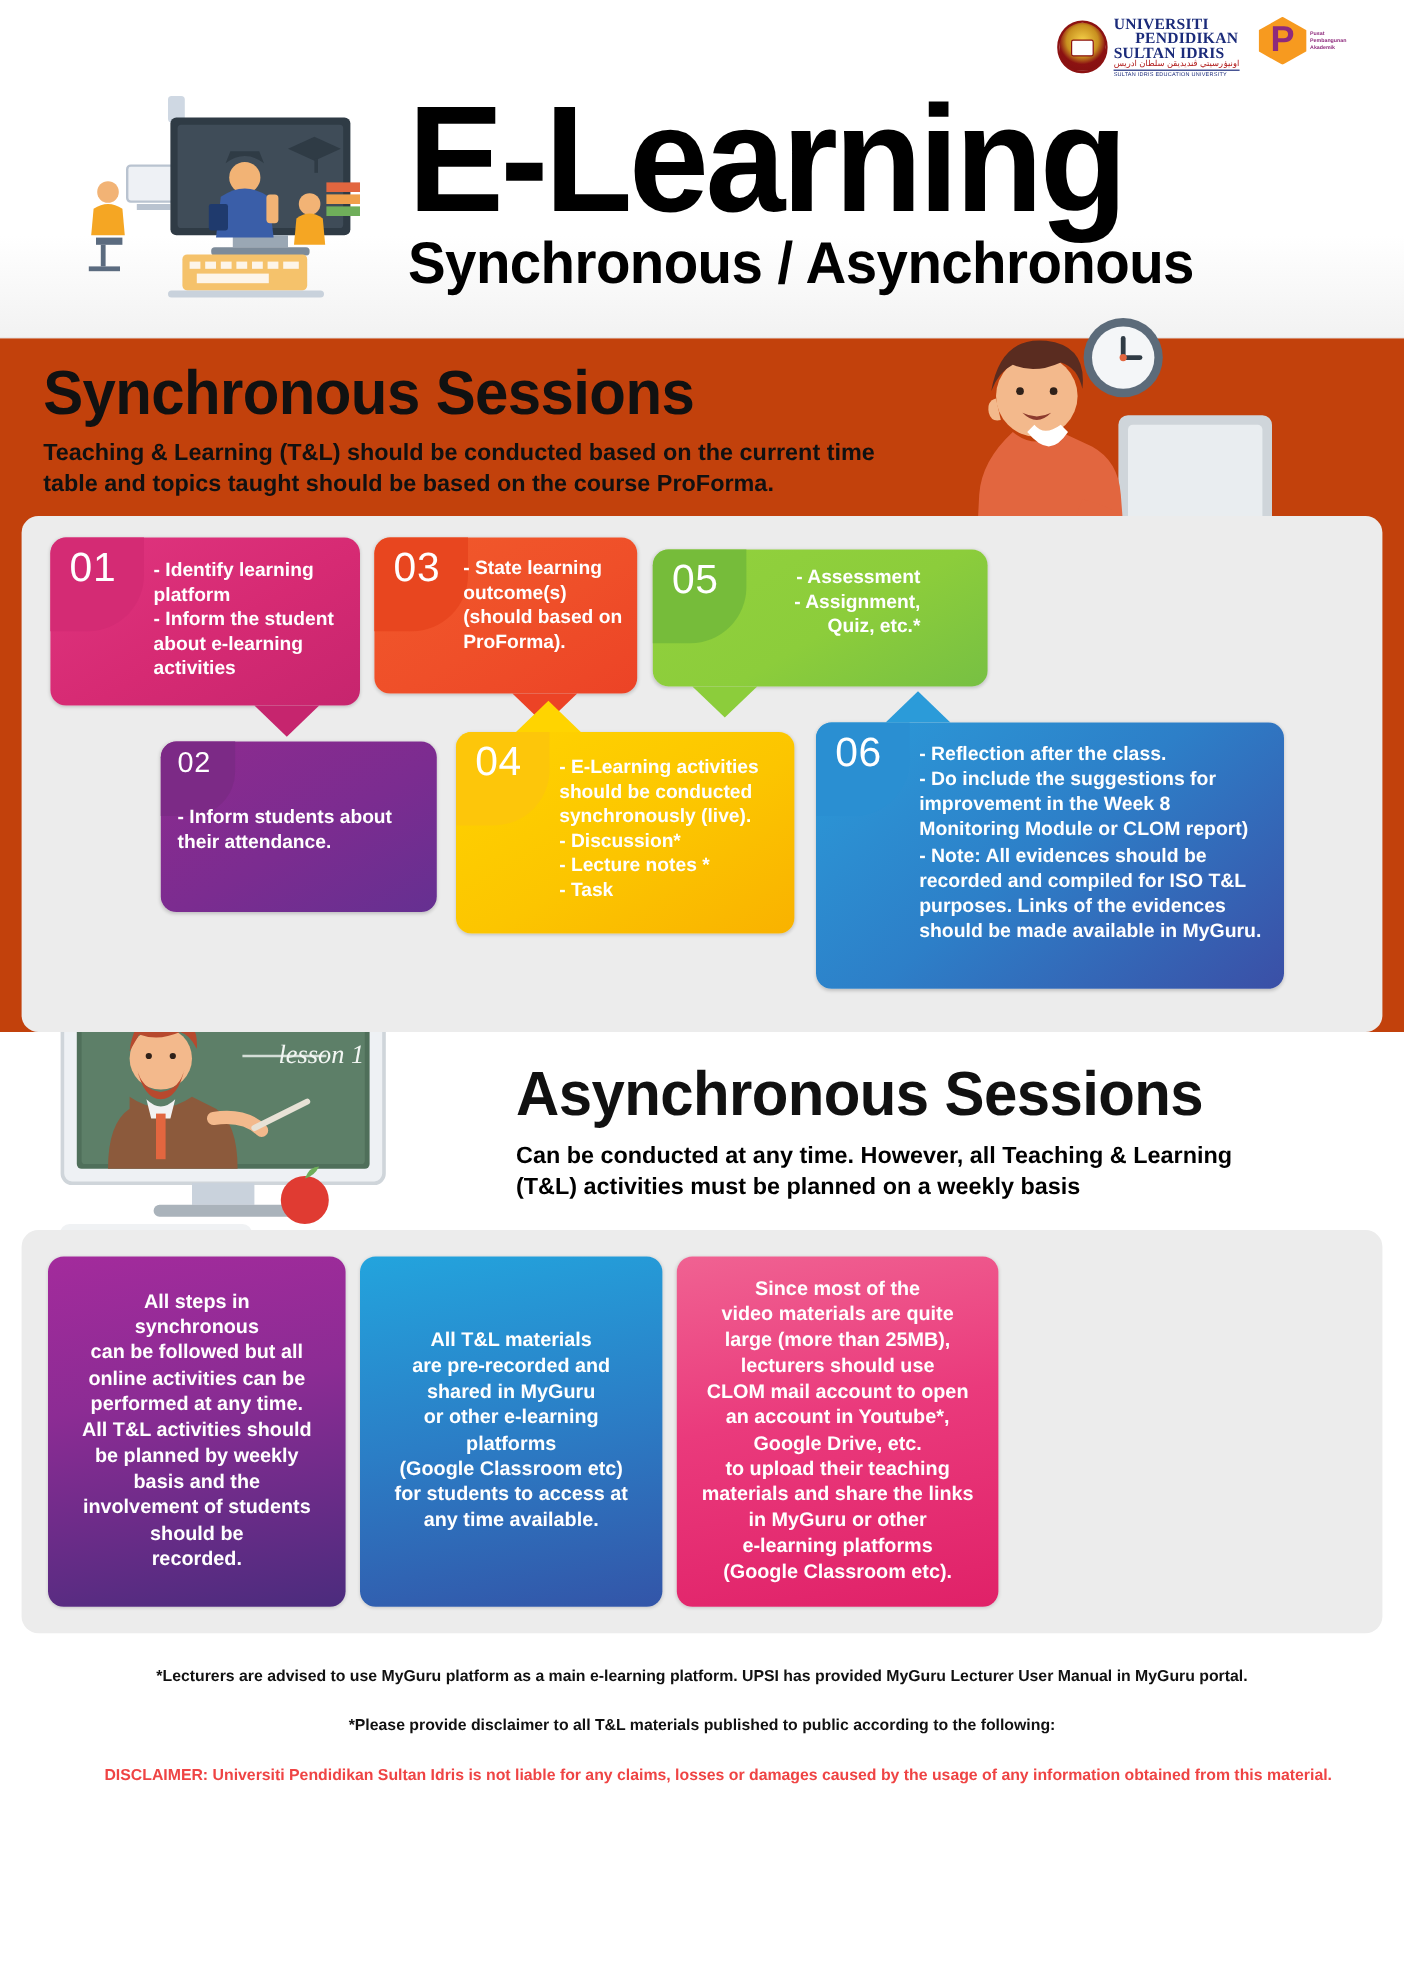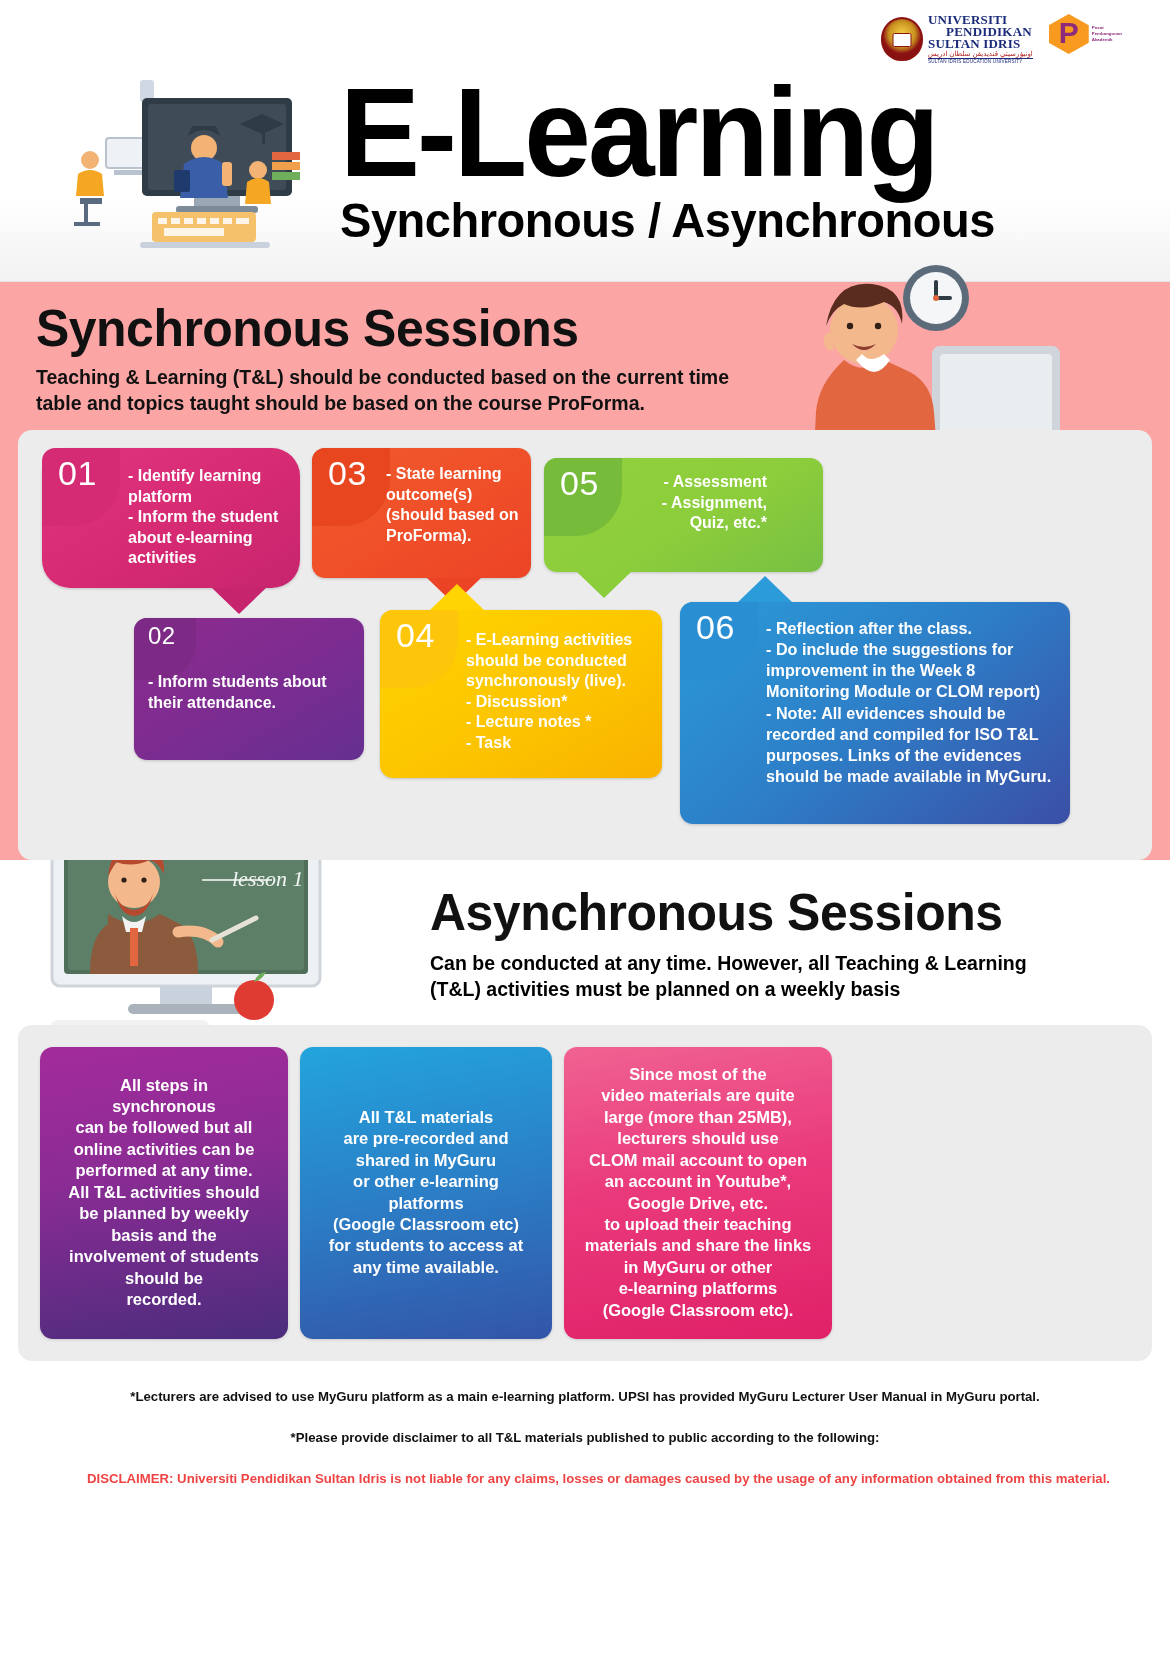--- a/index.html
+++ b/index.html
@@ -72,21 +72,21 @@
     font-family: "Liberation Sans", sans-serif;
     transform: scaleX(0.95); transform-origin: left center;
   }
   .sub-title {
     font-size: 49px; font-weight: 600; color: #000;
     margin-top: -4px; letter-spacing: -0.5px;
     transform: scaleX(0.96); transform-origin: left center;
   }
 
   
-  .sync-section { position: relative; padding: 16px 0 0 0; background: #fca5a5; }
+  .sync-section { position: relative; padding: 16px 0 0 0; background: #c2410c; }
   .sec-head { padding-left: 36px; position: relative; z-index: 4; }
   .sec-title {
     font-size: 52px; font-weight: 700; color: #111; letter-spacing: -0.5px;
     transform: scaleX(0.96); transform-origin: left center;
   }
   .sec-desc {
     font-size: 19.5px; font-weight: 700; color: #111; line-height: 1.34;
     margin-top: 6px; max-width: 700px;
   }
 
@@ -117,21 +117,21 @@
     position: relative; font-size: 16px; font-weight: 700; line-height: 1.28;
     white-space: pre-line;
   }
   .pointer {
     position: absolute; width: 0; height: 0;
     border-left: 27px solid transparent; border-right: 27px solid transparent;
   }
 
   
   #card1 { left: 24px; top: 18px; width: 258px; height: 140px;
-    background: linear-gradient(150deg,#e0357f 0%, #d62a73 55%, #c6256e 100%); border-radius: 28px; }
+    background: linear-gradient(150deg,#e0357f 0%, #d62a73 55%, #c6256e 100%); }
   #card1 .num-badge { background: #d42b74; }
   #card1 .card-body { margin: 18px 12px 0 86px; }
   #card1 .pointer { left: 170px; top: 140px; border-top: 26px solid #c6256e; }
 
   
   #card2 { left: 116px; top: 188px; width: 230px; height: 142px;
     background: linear-gradient(150deg,#8e2b8f 0%, #7b2c90 55%, #653091 100%); }
   #card2 .num-badge { width: 62px; height: 62px; background: #7c2a86; }
   #card2 .num-badge span { font-size: 24px; padding: 6px 0 0 14px; }
   #card2 .card-body { margin: 54px 14px 0 14px; }

